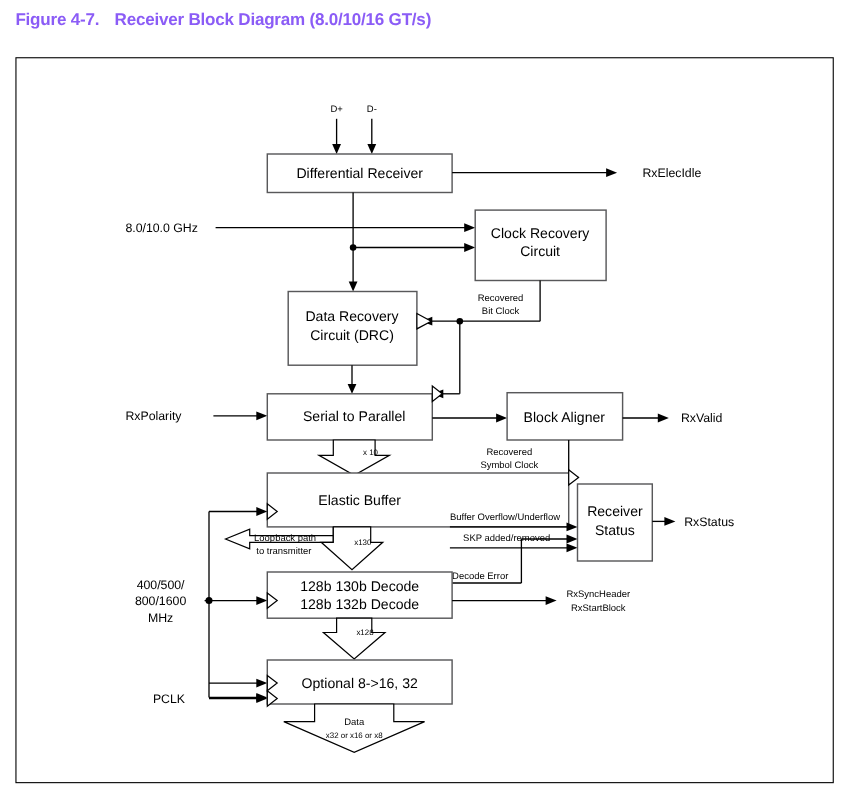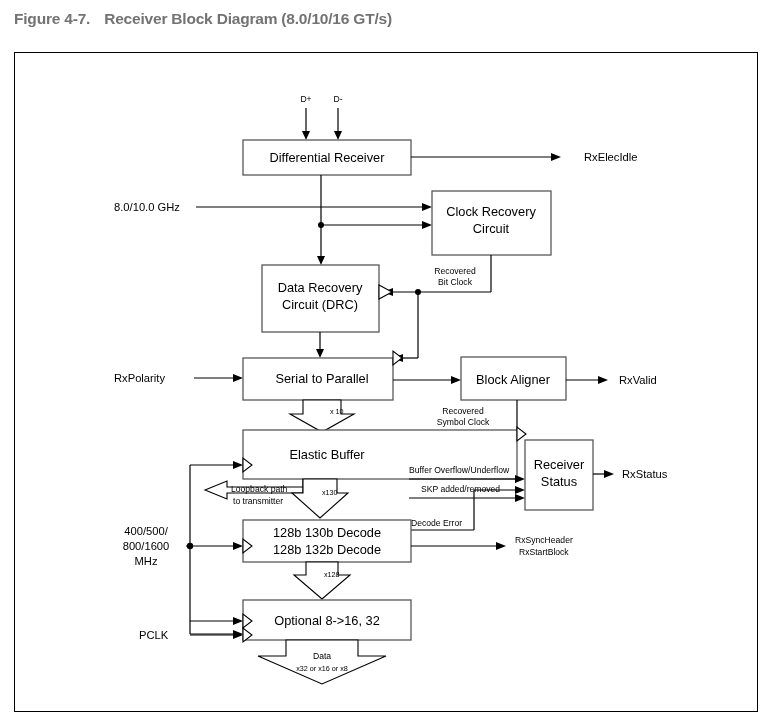--- a/index.html
+++ b/index.html
@@ -1,19 +1,19 @@
 <!DOCTYPE html>
 <html><head>
 <meta charset="utf-8">
 <style>
   html,body{margin:0;padding:0;background:#ffffff;}
   body{width:775px;height:726px;position:relative;
        font-family:"Liberation Sans",sans-serif;color:#000;}
   #figure-title{position:absolute;left:14px;top:10px;font-size:15.5px;font-weight:bold;
-       color:#737373;letter-spacing:-0.2px;white-space:nowrap;}
+       color:#8b5cf6;letter-spacing:-0.2px;white-space:nowrap;}
   #figure-title .num{margin-right:14px;}
   #diagram-frame{position:absolute;left:14px;top:52px;width:744px;height:660px;
        border:1px solid #000;background:#fff;box-sizing:border-box;}
   svg#diagram{position:absolute;left:0;top:0;width:775px;height:726px;overflow:visible;}
   svg text{font-family:"Liberation Sans",sans-serif;fill:#000;}
   .blk{fill:#ffffff;stroke:#58585a;stroke-width:1.3;}
   .ln{stroke:#000;stroke-width:1.2;fill:none;}
   .ln-thin{stroke:#000;stroke-width:1.1;fill:none;}
   .hollow{fill:#ffffff;stroke:#000;stroke-width:1.1;}
   .t-blk{font-size:12.8px;text-anchor:middle;}

